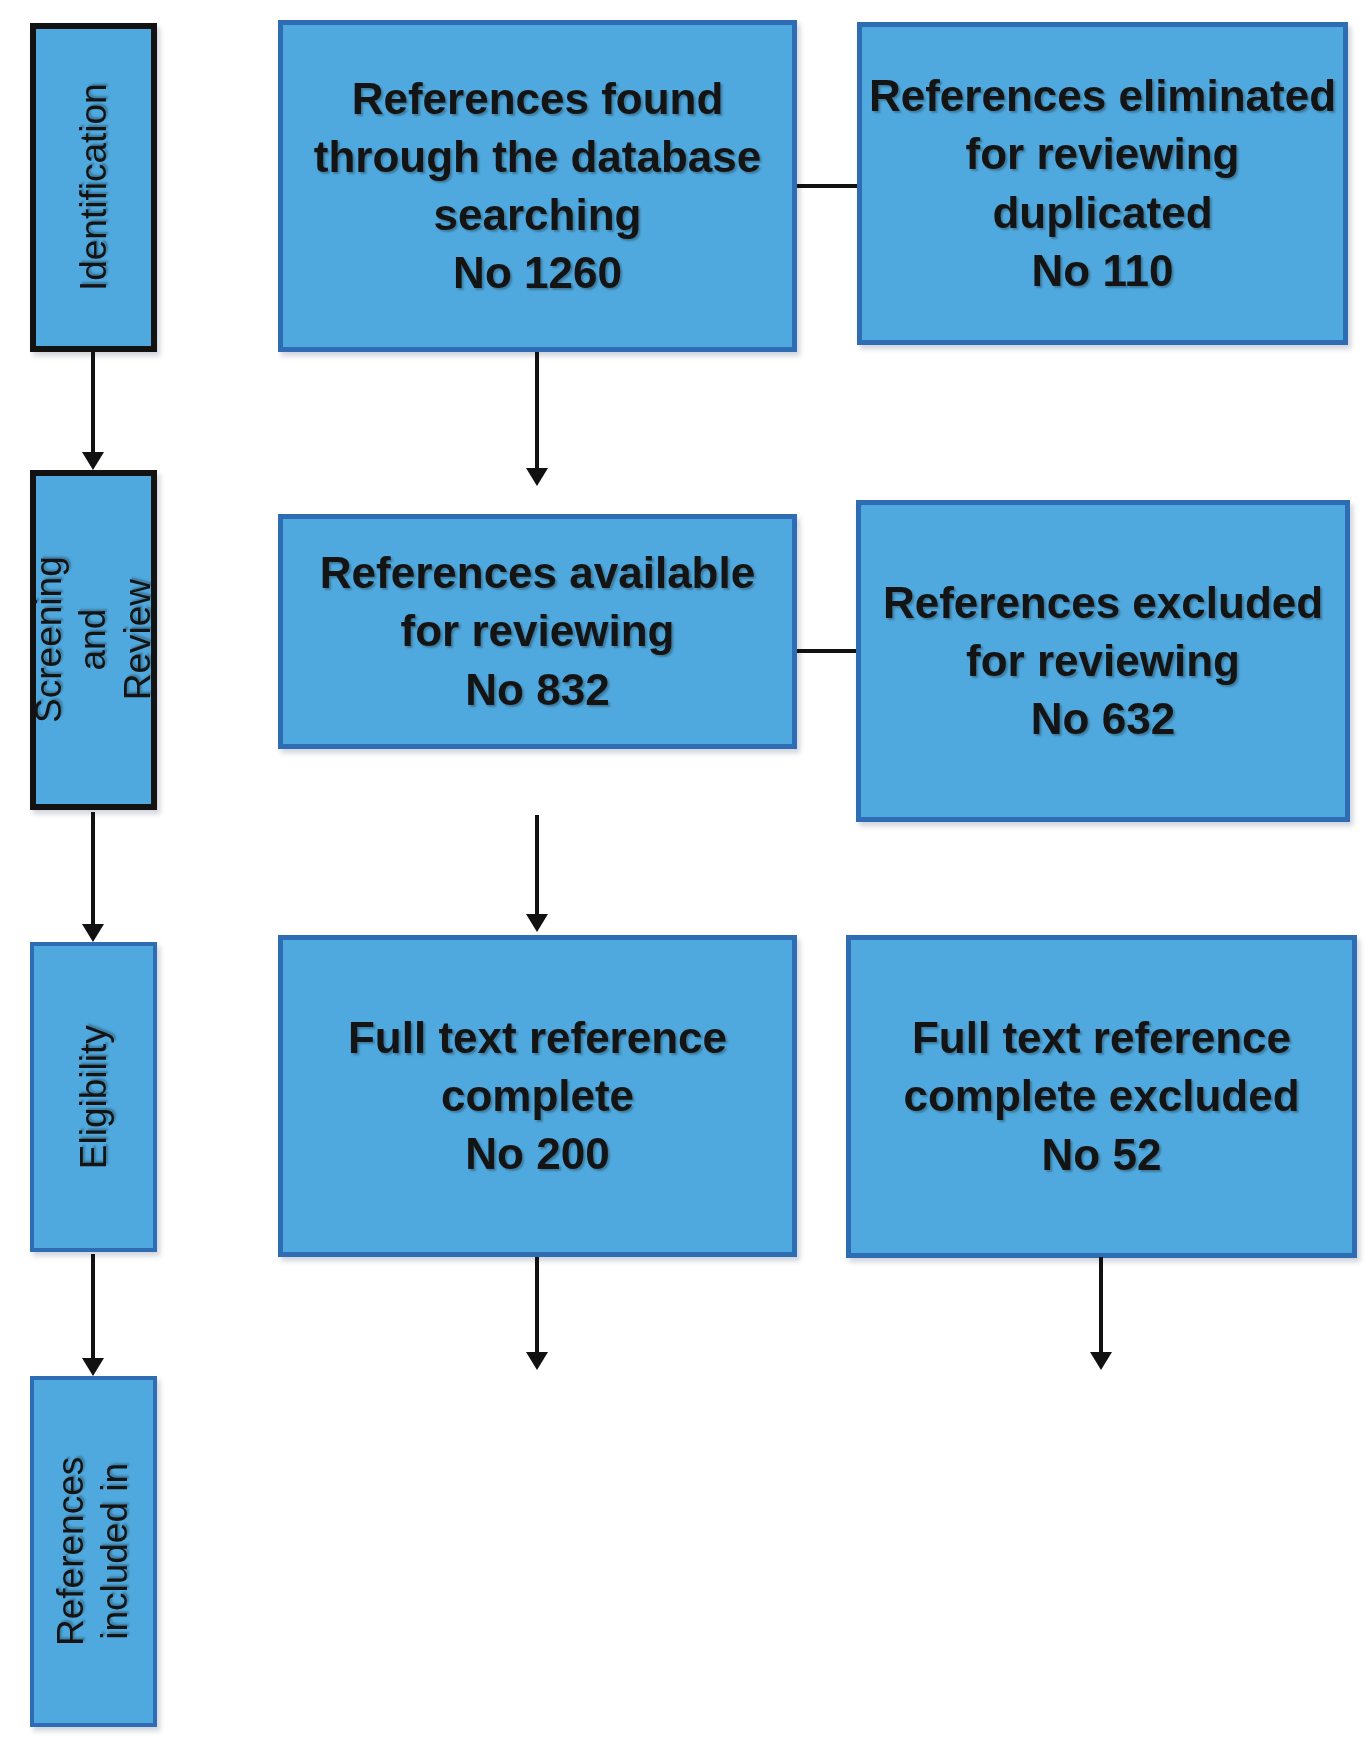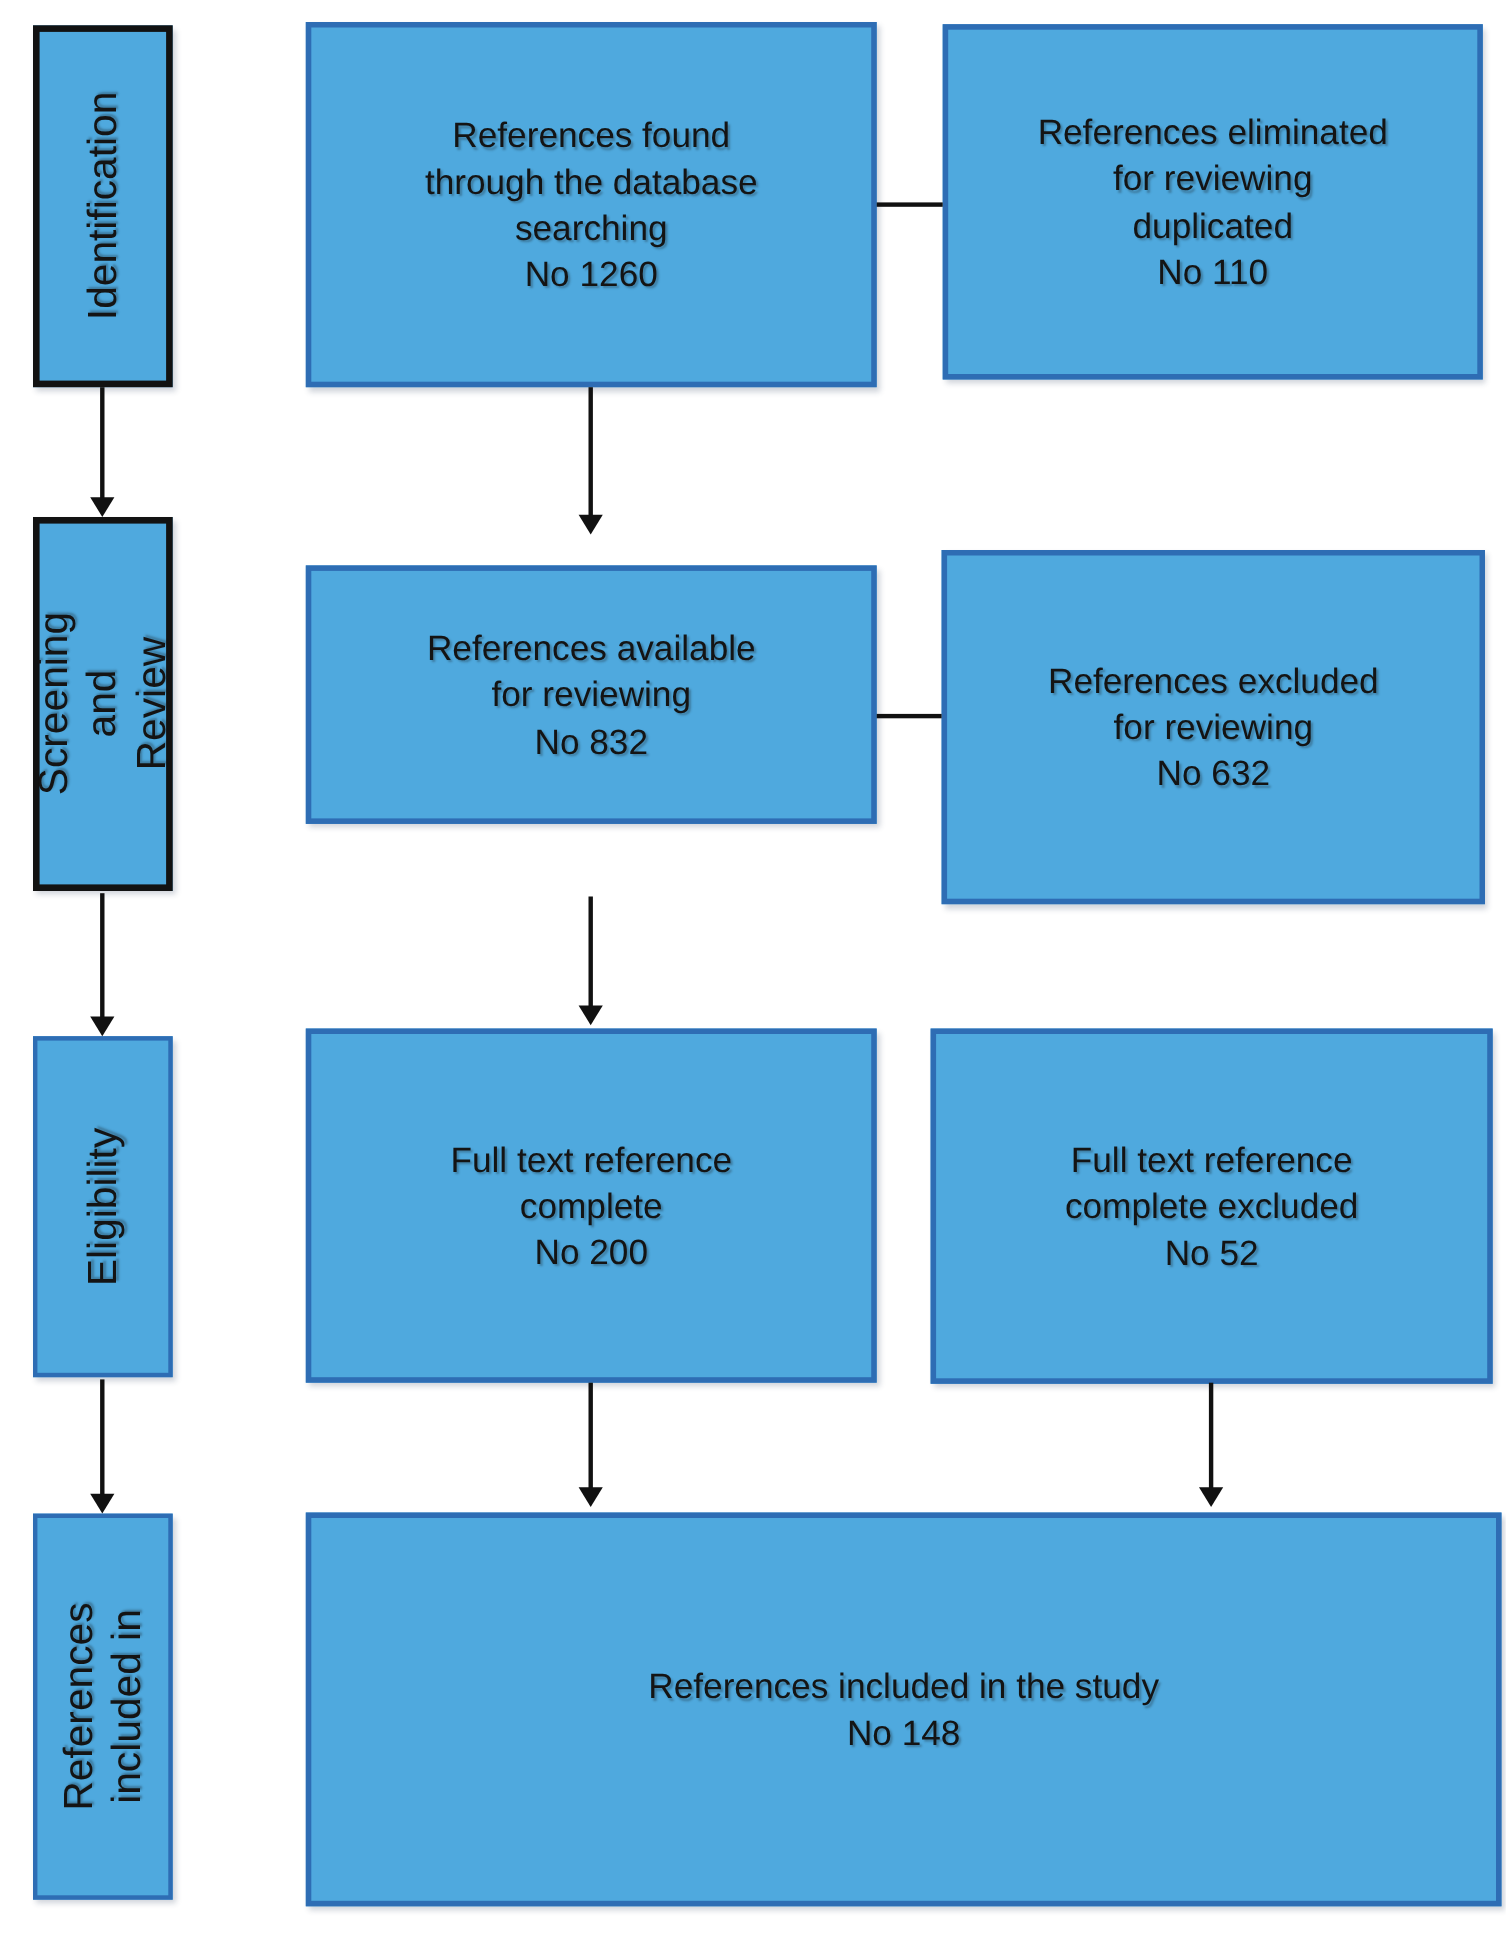--- a/index.html
+++ b/index.html
@@ -25,22 +25,23 @@
   .stage-black{
     border:6px solid var(--stage-border,#121212);
     box-shadow:3px 4px 5px rgba(40,60,90,.22);
   }
   .stage-blue{
     border:4px solid var(--box-border,#2E6DB4);
     box-shadow:3px 4px 5px rgba(40,60,90,.22);
   }
   .btext{
     white-space:pre-line;
-    font-size:32px;line-height:1.32;
+    font-size:44px;line-height:1.32;
     text-shadow:2px 2px 2px rgba(20,20,20,.30);
+    font-weight:bold;
   }
   .vtext{
     transform:rotate(-90deg);
     white-space:pre-line;
     font-size:37px;line-height:1.2;
     text-align:center;
     text-shadow:2px 2px 2px rgba(20,20,20,.30);
   }
   .arrow{
     position:absolute;width:4px;
@@ -113,24 +114,20 @@
 complete
 No 200</span>
   </div>
 
   <div class="box flow" style="left:846px;top:935px;width:511px;height:323px">
     <span class="btext">Full text reference
 complete excluded
 No 52</span>
   </div>
 
-  <div class="box flow" style="left:278px;top:1375px;width:1087px;height:358px">
-    <span class="btext">References included in the study
-No 148</span>
-  </div>
 
   <div class="arrow" style="left:91px;top:352px;height:101px"></div>
   <div class="arrow" style="left:91px;top:812px;height:113px"></div>
   <div class="arrow" style="left:91px;top:1254px;height:105px"></div>
 
   <div class="arrow" style="left:535px;top:352px;height:117px"></div>
   <div class="arrow" style="left:535px;top:815px;height:100px"></div>
   <div class="arrow" style="left:535px;top:1257px;height:96px"></div>
 
   <div class="arrow" style="left:1099px;top:1257px;height:96px"></div>

